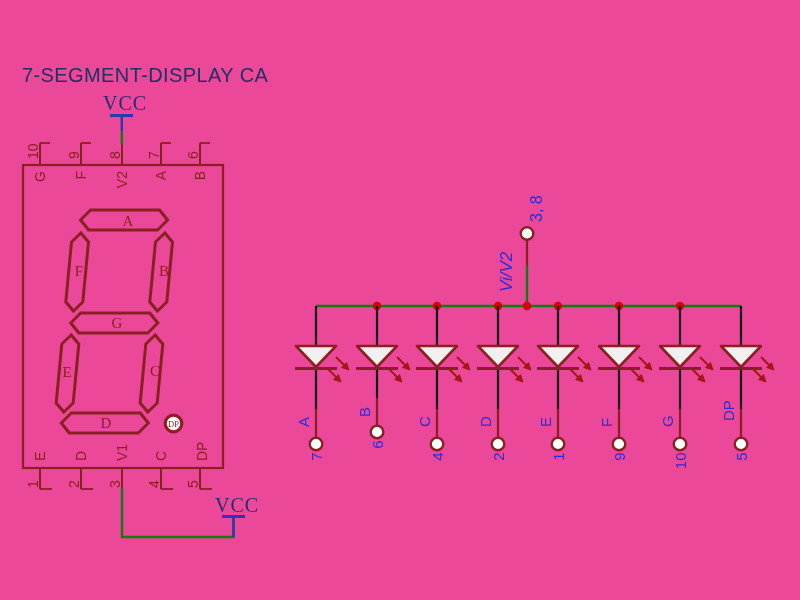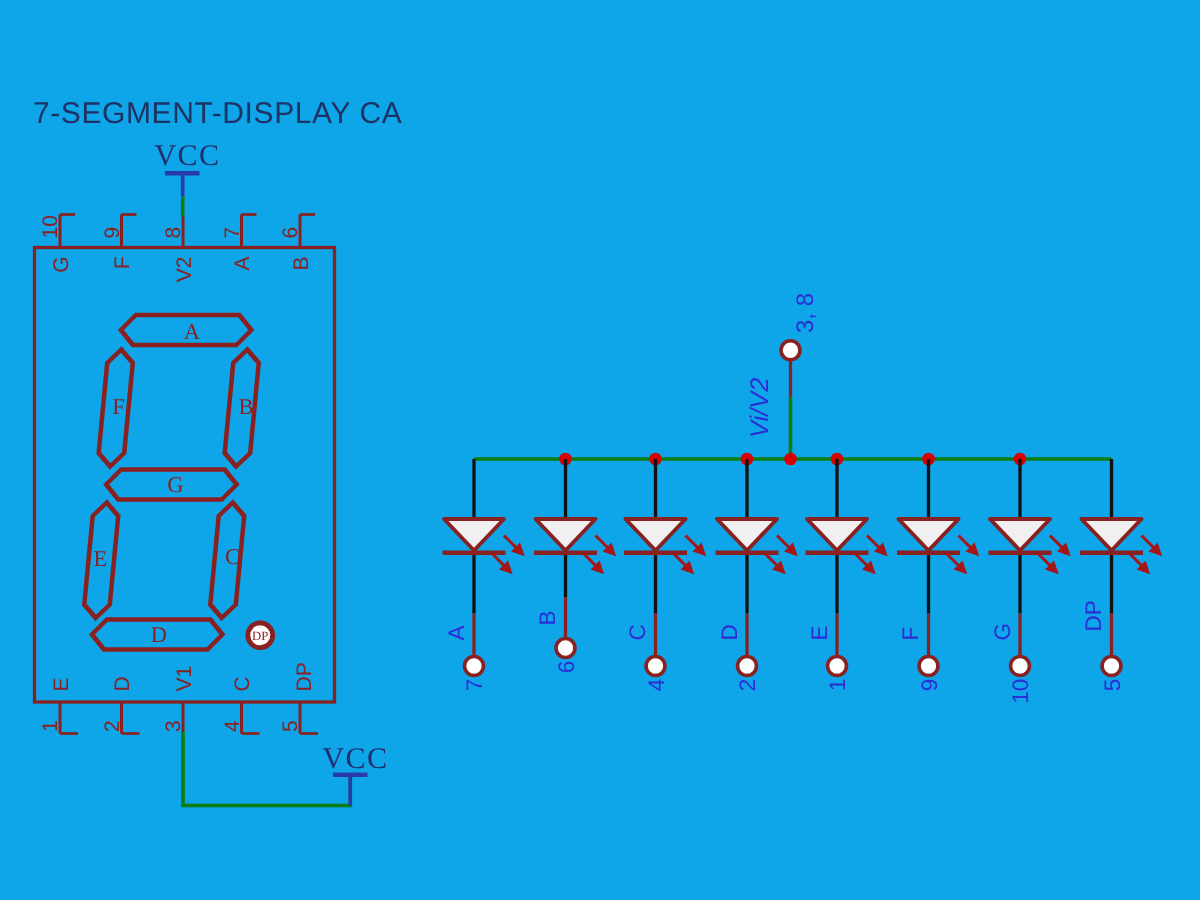--- a/index.html
+++ b/index.html
@@ -1,16 +1,16 @@
 <!DOCTYPE html>
 <html><head>
 <meta charset="utf-8">
 <style>
   html,body{margin:0;padding:0;background:#ffffff;}
-  .stage{position:relative;width:800px;height:600px;background:#0ea5e9;overflow:hidden;}
+  .stage{position:relative;width:800px;height:600px;background:#ec4899;overflow:hidden;}
   svg{display:block;}
   .t-sans{font-family:"Liberation Sans",sans-serif;}
   .t-serif{font-family:"Liberation Serif",serif;}
   text{user-select:none;}
 </style>
 </head>
 <body>
 
 <div class="stage">
 <svg width="800" height="600" viewBox="0 0 800 600">

